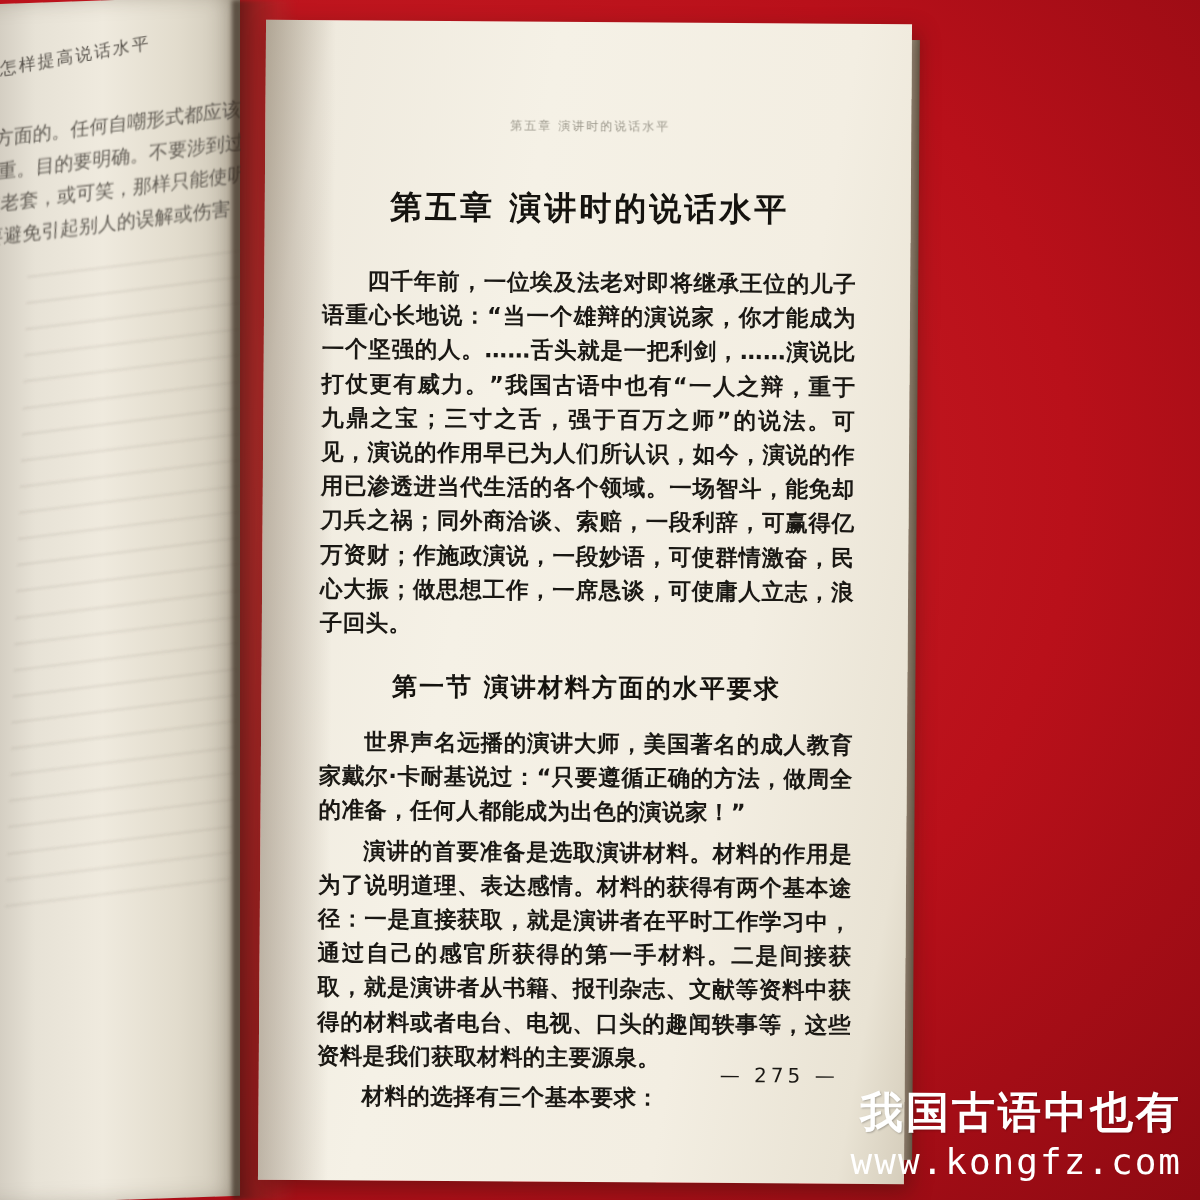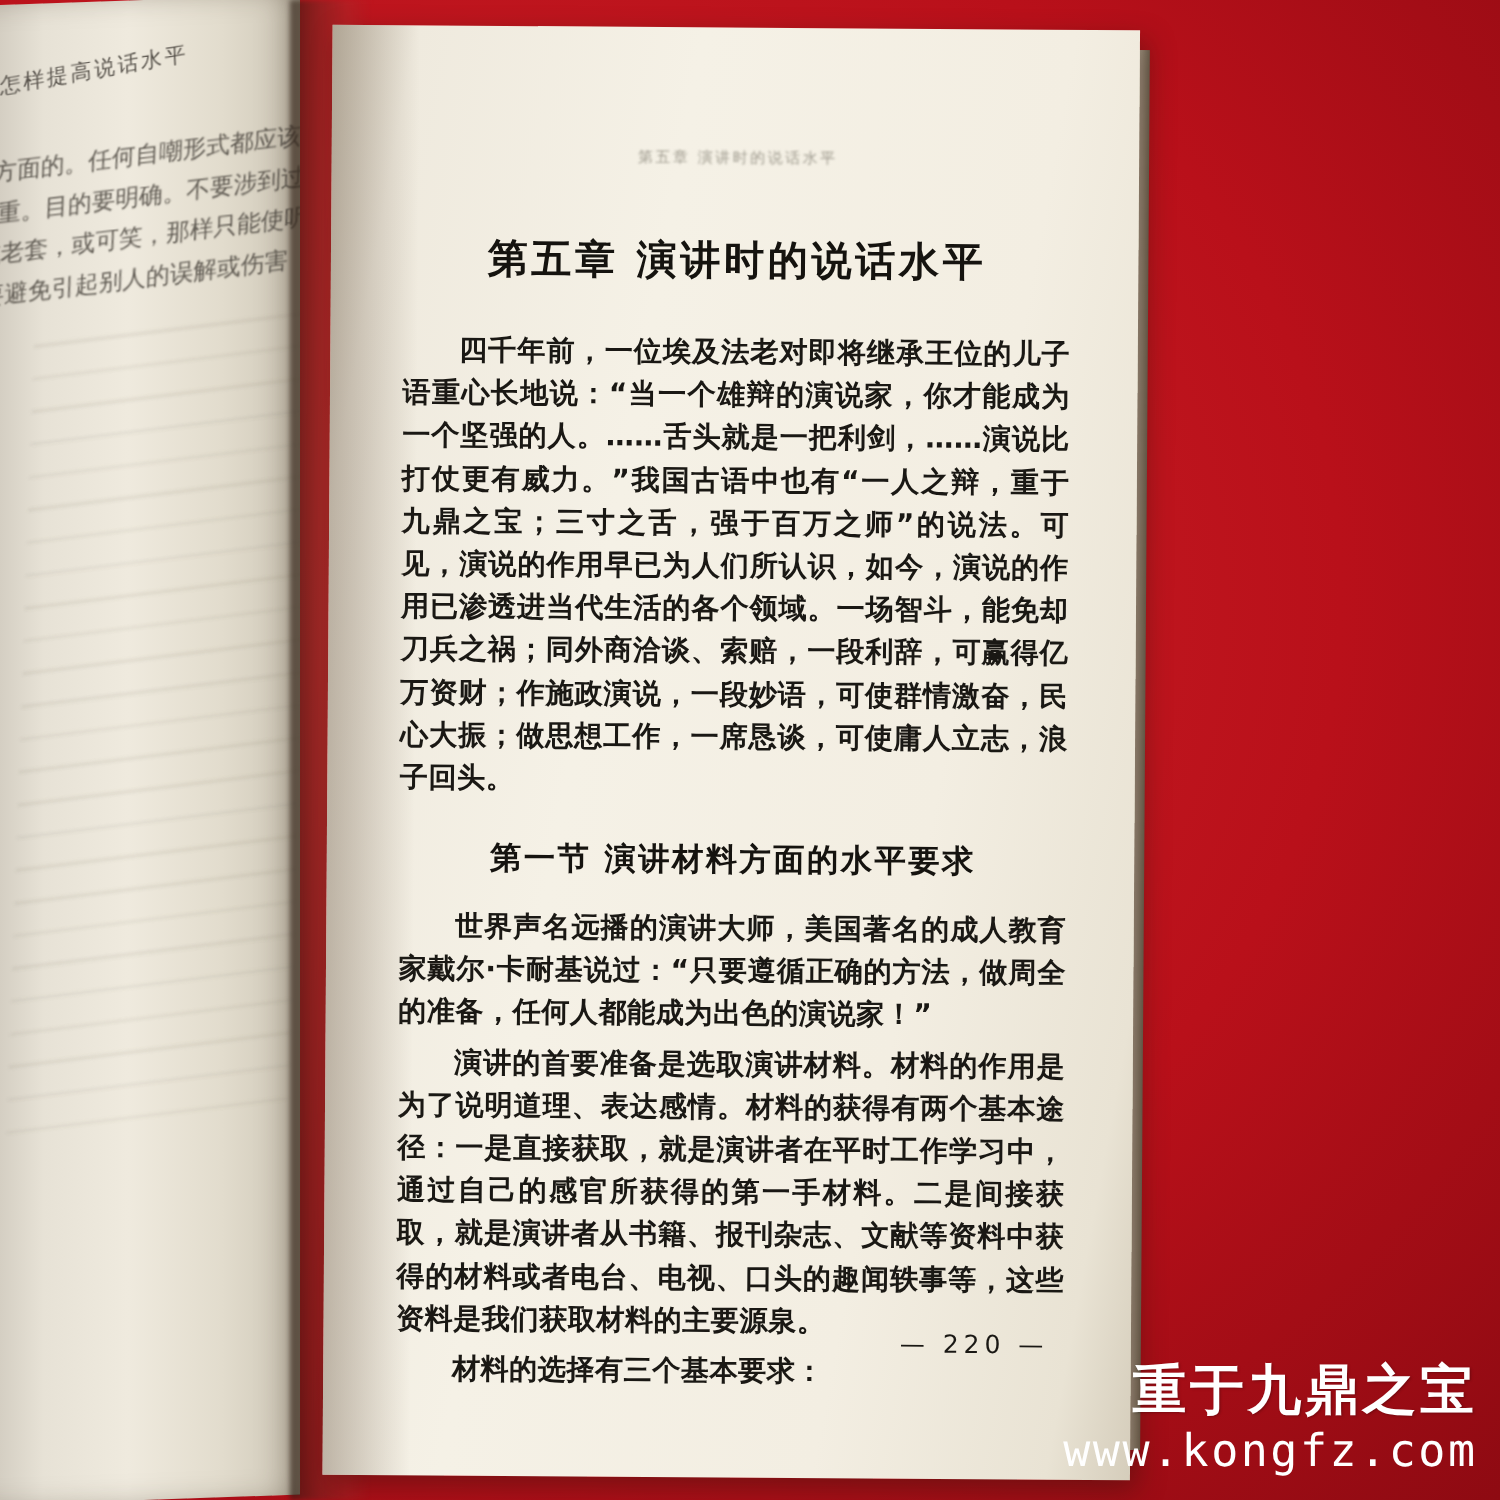--- a/index.html
+++ b/index.html
@@ -179,21 +179,21 @@
       <h1 class="chapter-title">第五章   演讲时的说话水平</h1>
 
       <p class="para">四千年前，一位埃及法老对即将继承王位的儿子语重心长地说：“当一个雄辩的演说家，你才能成为一个坚强的人。……舌头就是一把利剑，……演说比打仗更有威力。”我国古语中也有“一人之辩，重于九鼎之宝；三寸之舌，强于百万之师”的说法。可见，演说的作用早已为人们所认识，如今，演说的作用已渗透进当代生活的各个领域。一场智斗，能免却刀兵之祸；同外商洽谈、索赔，一段利辞，可赢得亿万资财；作施政演说，一段妙语，可使群情激奋，民心大振；做思想工作，一席恳谈，可使庸人立志，浪子回头。</p>
 
       <h2 class="section-title">第一节   演讲材料方面的水平要求</h2>
 
       <p class="para">世界声名远播的演讲大师，美国著名的成人教育家戴尔·卡耐基说过：“只要遵循正确的方法，做周全的准备，任何人都能成为出色的演说家！”</p>
       <p class="para">演讲的首要准备是选取演讲材料。材料的作用是为了说明道理、表达感情。材料的获得有两个基本途径：一是直接获取，就是演讲者在平时工作学习中，通过自己的感官所获得的第一手材料。二是间接获取，就是演讲者从书籍、报刊杂志、文献等资料中获得的材料或者电台、电视、口头的趣闻轶事等，这些资料是我们获取材料的主要源泉。</p>
       <p class="para">材料的选择有三个基本要求：</p>
     </div>
-    <div class="folio">— 220 —</div>
+    <div class="folio">— 275 —</div>
   </div>
 
   <div class="watermark">
-    <div class="wm-main">重于九鼎之宝</div>
+    <div class="wm-main">我国古语中也有</div>
     <div class="wm-sub">www.kongfz.com</div>
   </div>
 
 </div>
 
 </body></html>

